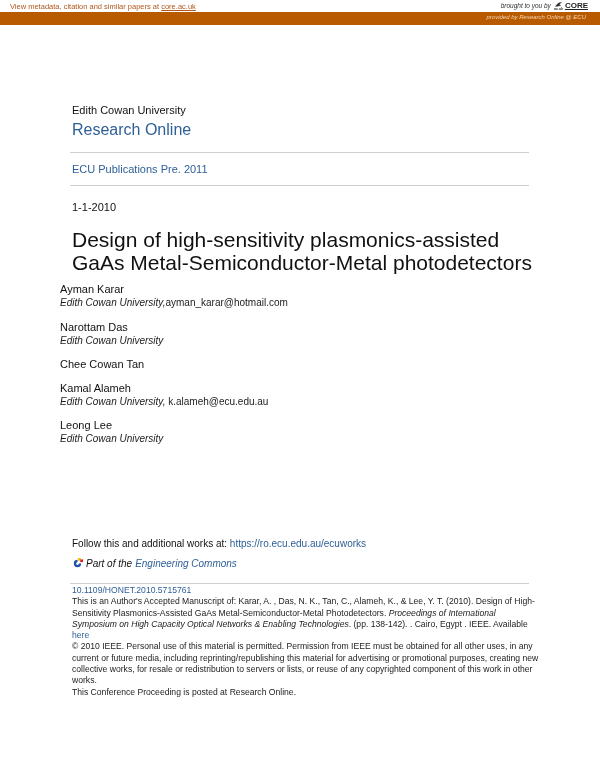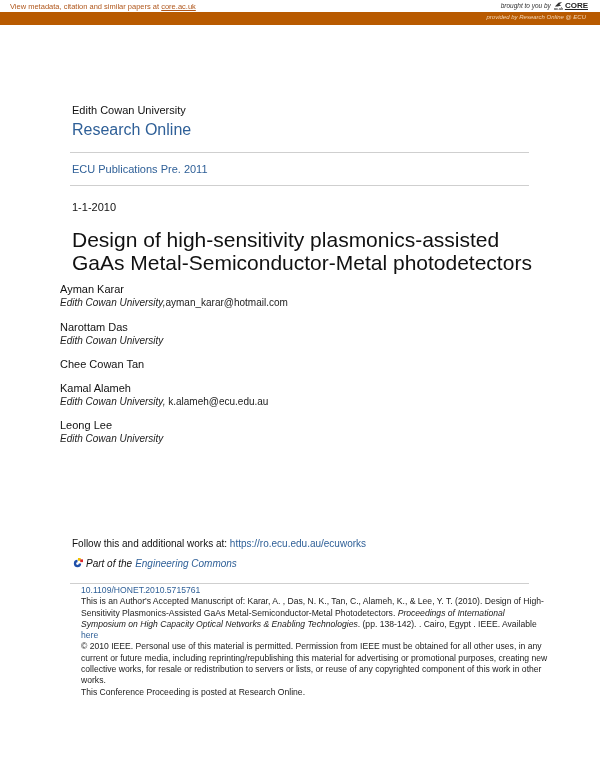--- a/index.html
+++ b/index.html
@@ -18,21 +18,21 @@
   .series { left: 72px; top: 163px; font-size: 11px; color: #2e5f97; }
   .date { left: 72px; top: 201px; font-size: 11px; color: #111; }
   .title { left: 72px; top: 228px; width: 470px; font-size: 21px; line-height: 23px; color: #111; }
   .author { left: 60px; font-size: 11px; color: #111; line-height: 14px; }
   .affil { font-style: italic; font-size: 10px; color: #222; }
   .affil .email { font-style: normal; }
   .follow { left: 72px; top: 538px; font-size: 10px; color: #111; white-space: nowrap; }
   .follow a, .partof a, .doi, .here { color: #2e5f97; text-decoration: none; }
   .partof { left: 72px; top: 558px; font-size: 10px; color: #111; display: flex; align-items: flex-end; gap: 3px; white-space: nowrap; font-style: italic; }
   .commons-icon { width: 11px; height: 11px; display: inline-block; }
-  .cite { left: 72px; top: 585px; width: 470px; font-size: 8.6px; line-height: 11.3px; color: #222; margin-left: 9px; }
+  .cite { left: 72px; top: 585px; width: 470px; font-size: 8.6px; line-height: 11.3px; color: #222; }
   .cite em { font-style: italic; }
 </style>
 </head>
 <body>
 
 <div class="abs topline">
   <span>View metadata, citation and similar papers at </span><a>core.ac.uk</a>
 </div>
 <div class="abs brought">
   <span>brought to you by</span>

